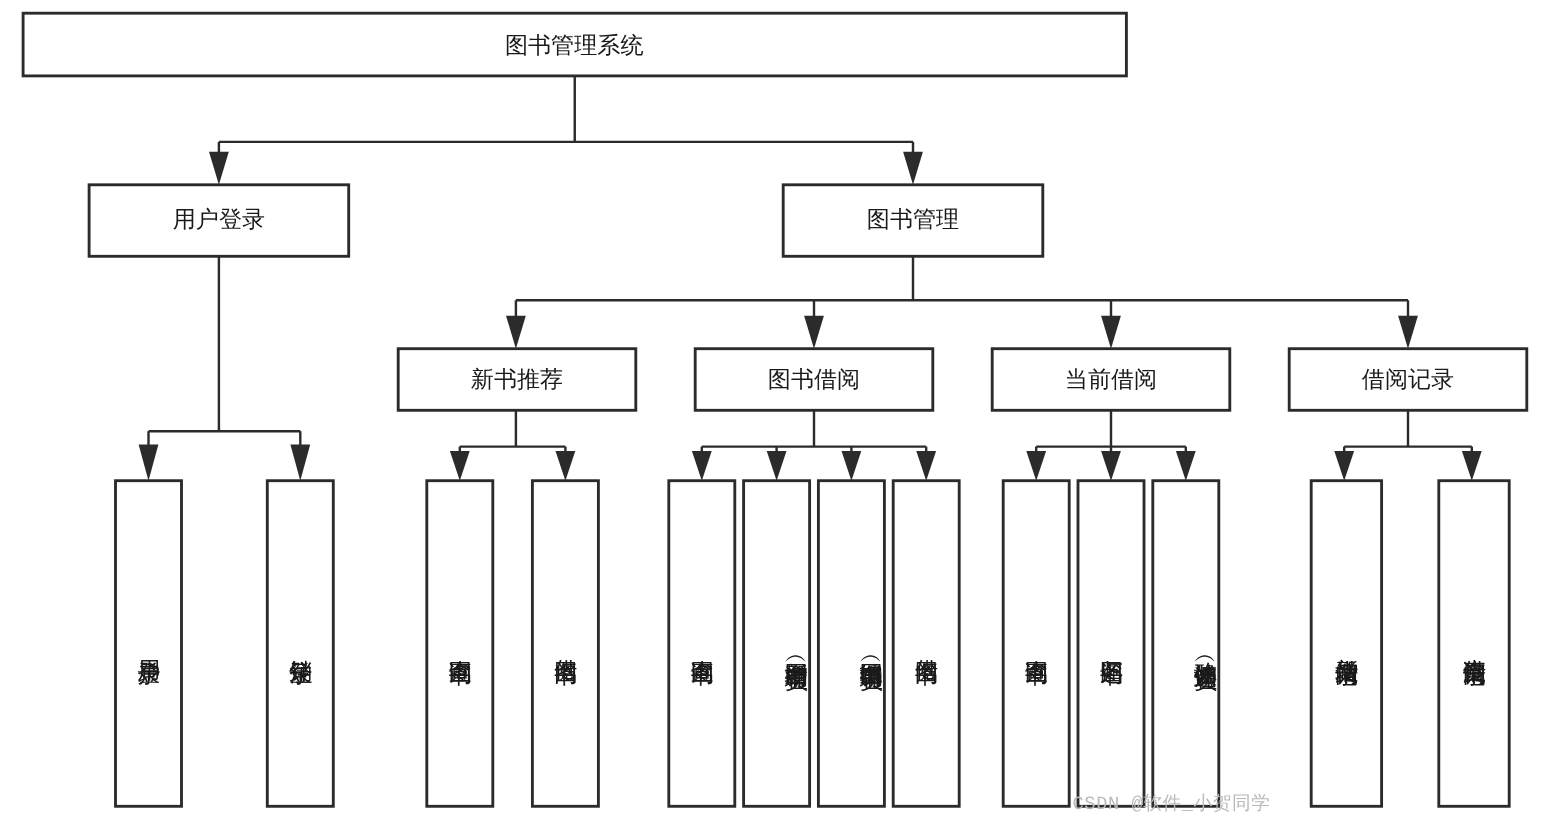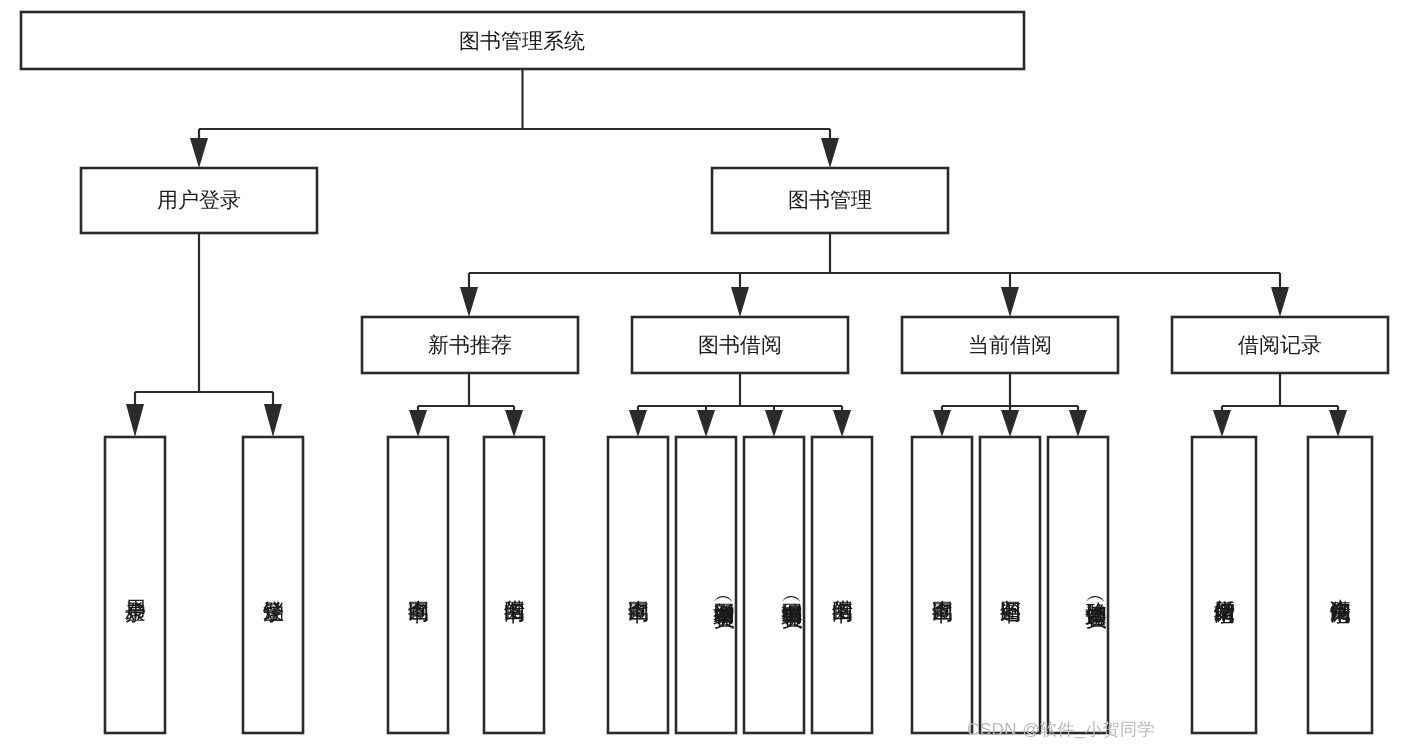--- a/index.html
+++ b/index.html
@@ -60,21 +60,21 @@
     line-height: 1.18;
     color: #1a1a1a;
     letter-spacing: 1px;
     white-space: nowrap;
     pointer-events: none;
   }
   .watermark {
     position: absolute;
     right: 10px;
     bottom: 6px;
-    font-family: Liberation Sans, sans-serif;
+    font-family: Liberation Mono, monospace;
     font-size: 17px;
     color: #b9b9b9;
     letter-spacing: 0.5px;
     white-space: nowrap;
   }
 </style>
 </head>
 <body>
 
 <div id="diagram-root">

